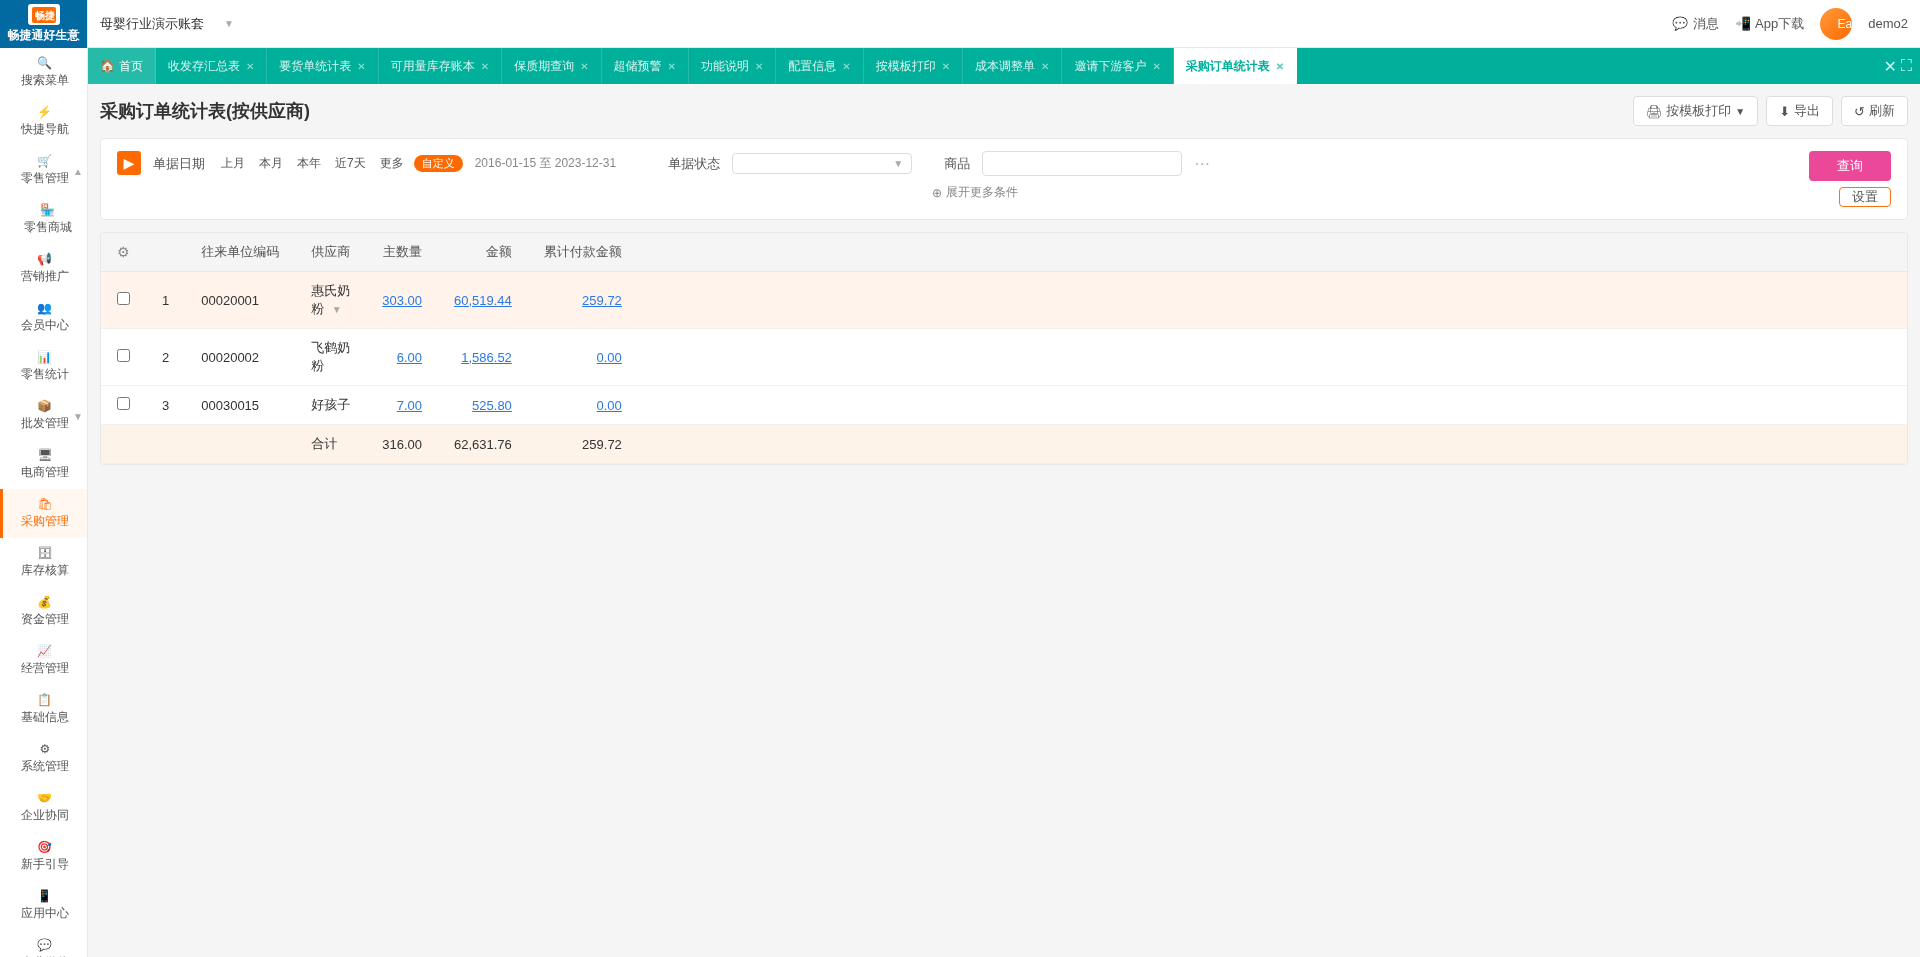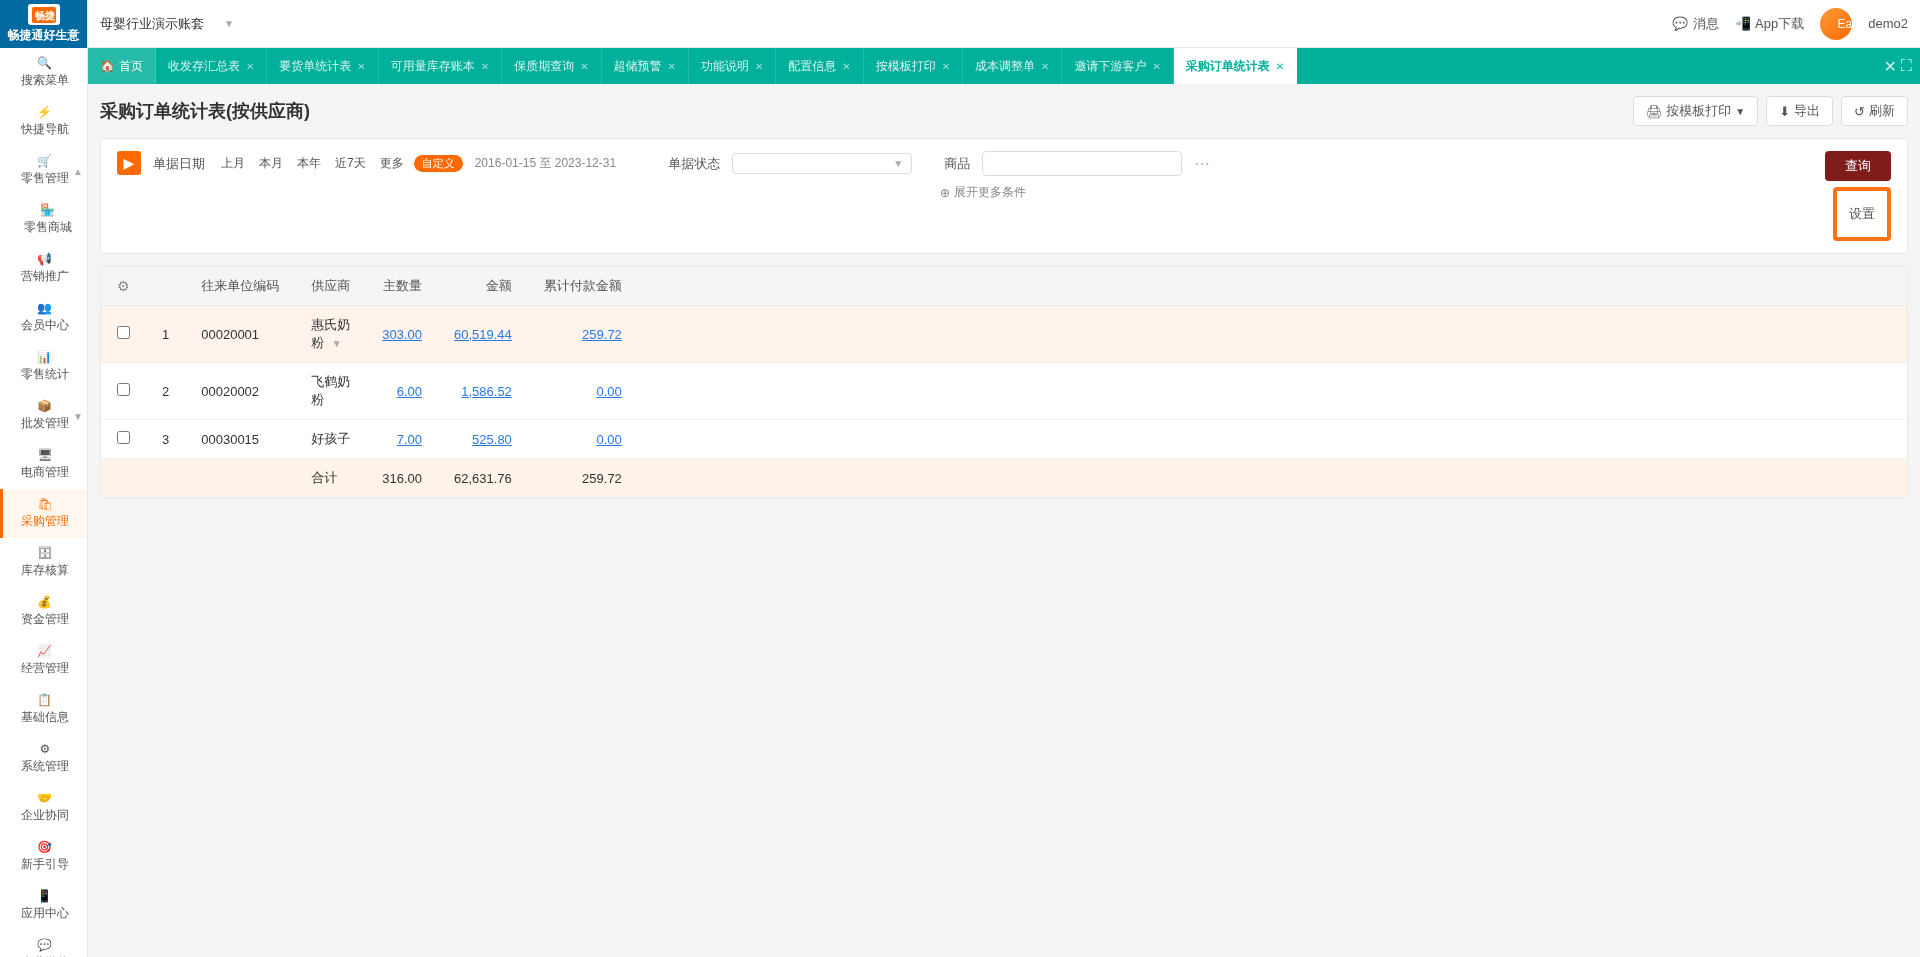--- a/index.html
+++ b/index.html
@@ -271,33 +271,33 @@
     }
     .filter-goods-input {
       border: 1px solid #ddd;
       border-radius: 4px;
       padding: 4px 8px;
       font-size: 13px;
       min-width: 200px;
       color: #999;
     }
     .btn-query {
-      background: #7f1d1d;
+      background: #ec4899;
       color: #fff;
       border: none;
       border-radius: 4px;
-      padding: 6px 20px;
+      padding: 6px 28px;
       font-size: 13px;
       cursor: pointer;
     }
     .btn-setting {
-      border: 4px solid #f97316;
-      background: #fff;
-      border-radius: 4px;
-      padding: 14px 12px;
+      border: 1px solid #f97316;
+      background: #fff;
+      border-radius: 4px;
+      padding: 0 12px;
       font-size: 13px;
       cursor: pointer;
       color: #555;
     }
     .expand-row {
       display: flex;
       justify-content: center;
       margin-top: 8px;
     }
     .expand-btn {

